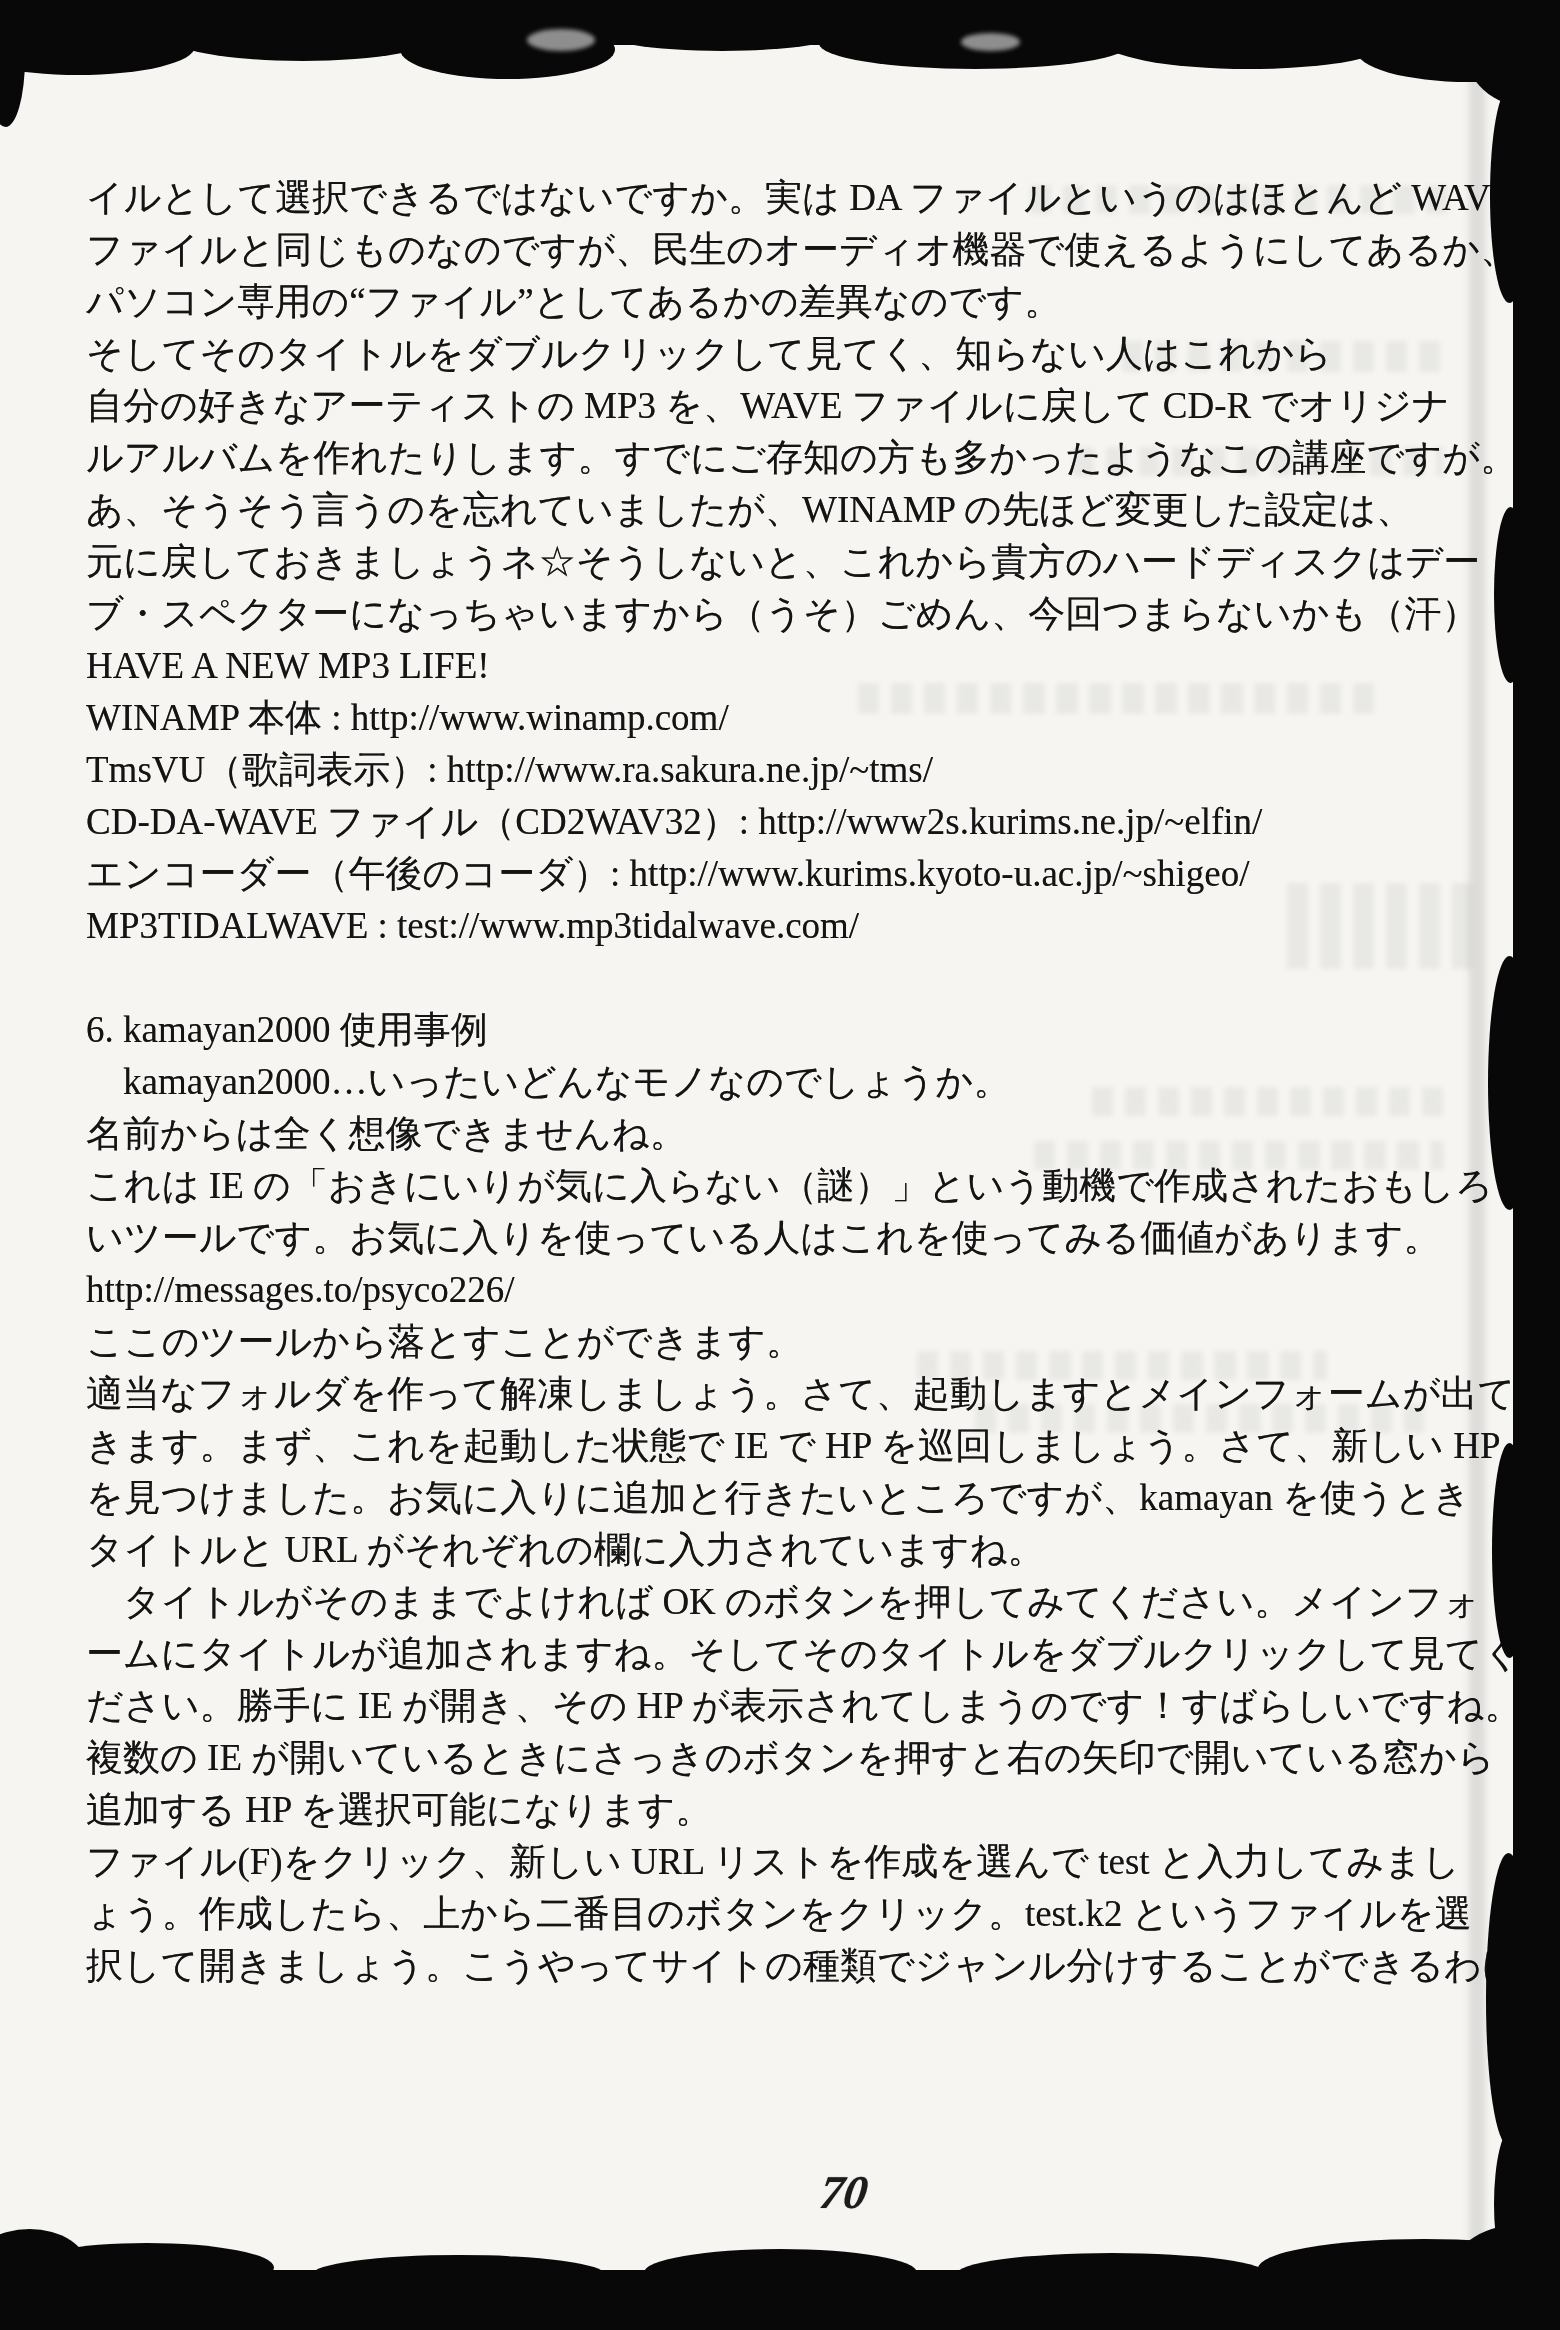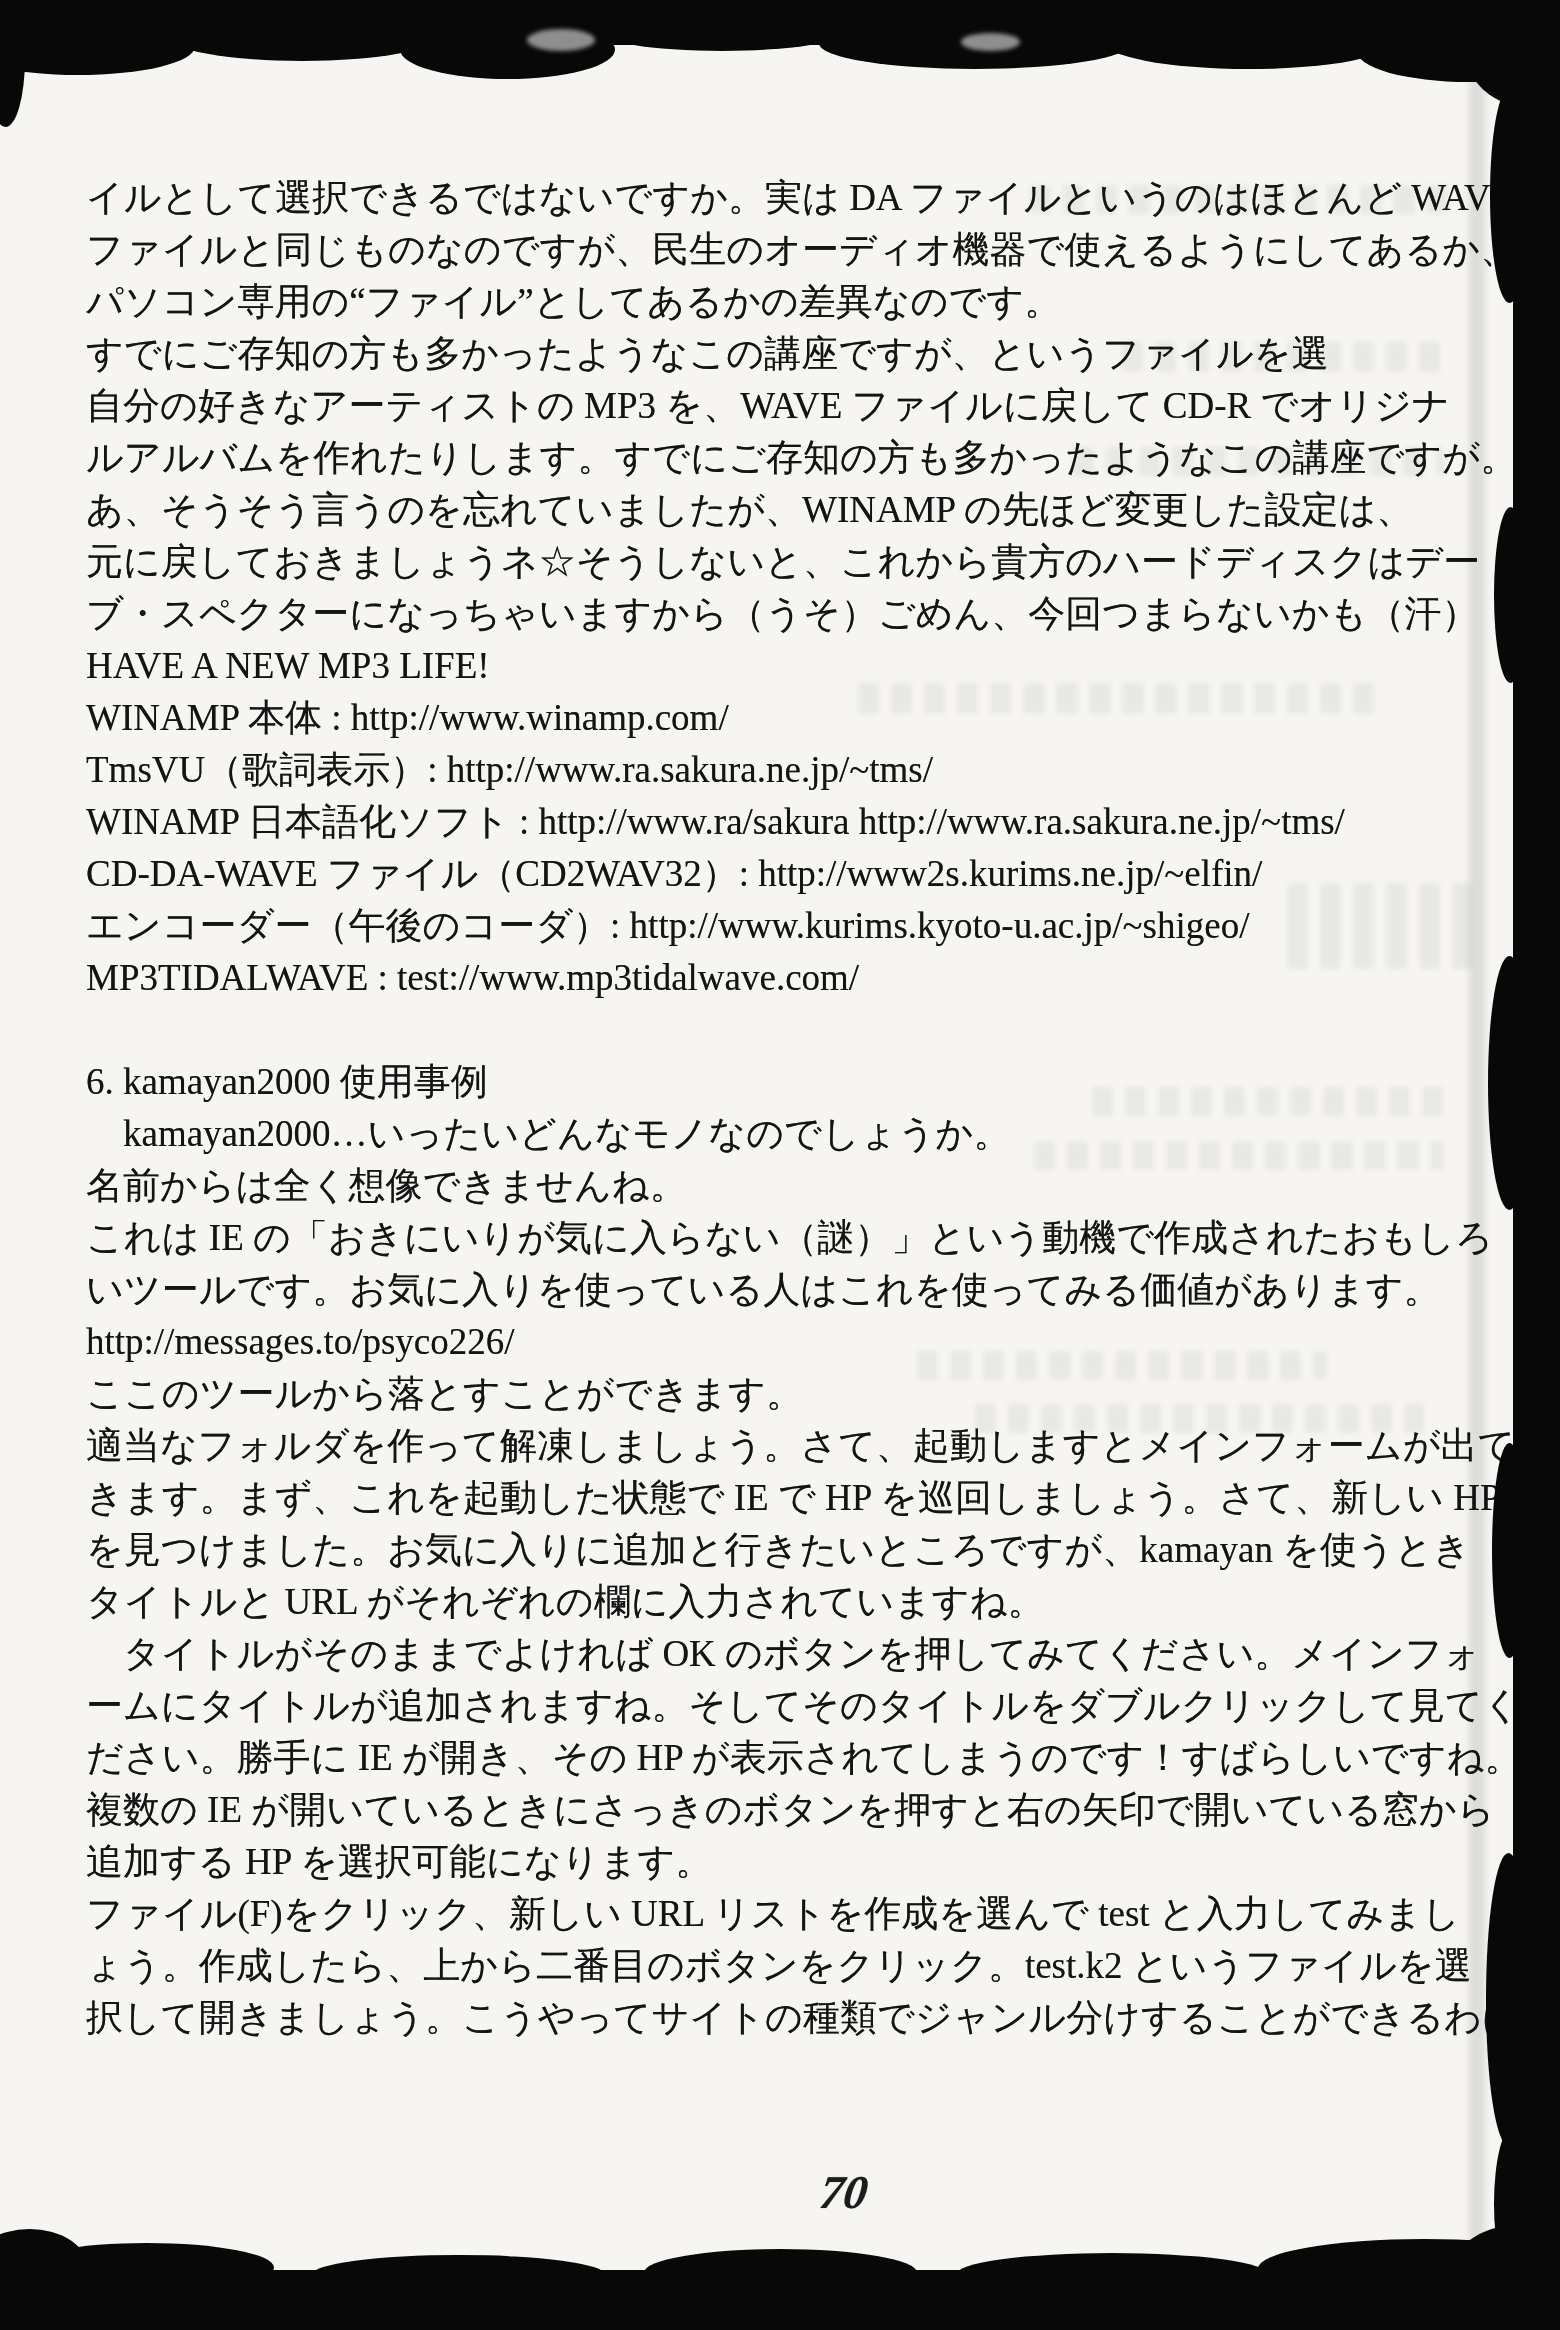--- a/index.html
+++ b/index.html
@@ -53,30 +53,29 @@
   <div class="ghost" style="left:1287px;top:883px;width:185px;height:86px;"></div>
   <div class="ghost" style="left:1092px;top:1087px;width:351px;height:29px;"></div>
   <div class="ghost" style="left:1034px;top:1141px;width:410px;height:29px;"></div>
   <div class="ghost" style="left:917px;top:1351px;width:410px;height:29px;"></div>
   <div class="ghost" style="left:975px;top:1404px;width:449px;height:29px;"></div>
 
   <div class="text-block">
       <div class="text-line">イルとして選択できるではないですか。実は DA ファイルというのはほとんど WAVE</div>
       <div class="text-line">ファイルと同じものなのですが、民生のオーディオ機器で使えるようにしてあるか、</div>
       <div class="text-line">パソコン専用の“ファイル”としてあるかの差異なのです。</div>
-      <div class="text-line">すでにご存知の方も多かったようなこの講座ですが、というファイルを選</div>
+      <div class="text-line">そしてそのタイトルをダブルクリックして見てく、知らない人はこれから</div>
       <div class="text-line">自分の好きなアーティストの MP3 を、WAVE ファイルに戻して CD-R でオリジナ</div>
       <div class="text-line">ルアルバムを作れたりします。すでにご存知の方も多かったようなこの講座ですが。</div>
       <div class="text-line">あ、そうそう言うのを忘れていましたが、WINAMP の先ほど変更した設定は、</div>
       <div class="text-line">元に戻しておきましょうネ☆そうしないと、これから貴方のハードディスクはデー</div>
       <div class="text-line">ブ・スペクターになっちゃいますから（うそ）ごめん、今回つまらないかも（汗）</div>
       <div class="text-line">HAVE A NEW MP3 LIFE!</div>
       <div class="text-line">WINAMP 本体 : http://www.winamp.com/</div>
       <div class="text-line">TmsVU（歌詞表示）: http://www.ra.sakura.ne.jp/~tms/</div>
-      <div class="text-line">WINAMP 日本語化ソフト : http://www.ra/sakura http://www.ra.sakura.ne.jp/~tms/</div>
       <div class="text-line">CD-DA-WAVE ファイル（CD2WAV32）: http://www2s.kurims.ne.jp/~elfin/</div>
       <div class="text-line">エンコーダー（午後のコーダ）: http://www.kurims.kyoto-u.ac.jp/~shigeo/</div>
       <div class="text-line">MP3TIDALWAVE : test://www.mp3tidalwave.com/</div>
       <div class="text-line"></div>
       <div class="text-line">6. kamayan2000 使用事例</div>
       <div class="text-line">　kamayan2000…いったいどんなモノなのでしょうか。</div>
       <div class="text-line">名前からは全く想像できませんね。</div>
       <div class="text-line">これは IE の「おきにいりが気に入らない（謎）」という動機で作成されたおもしろ</div>
       <div class="text-line">いツールです。お気に入りを使っている人はこれを使ってみる価値があります。</div>
       <div class="text-line">http://messages.to/psyco226/</div>

